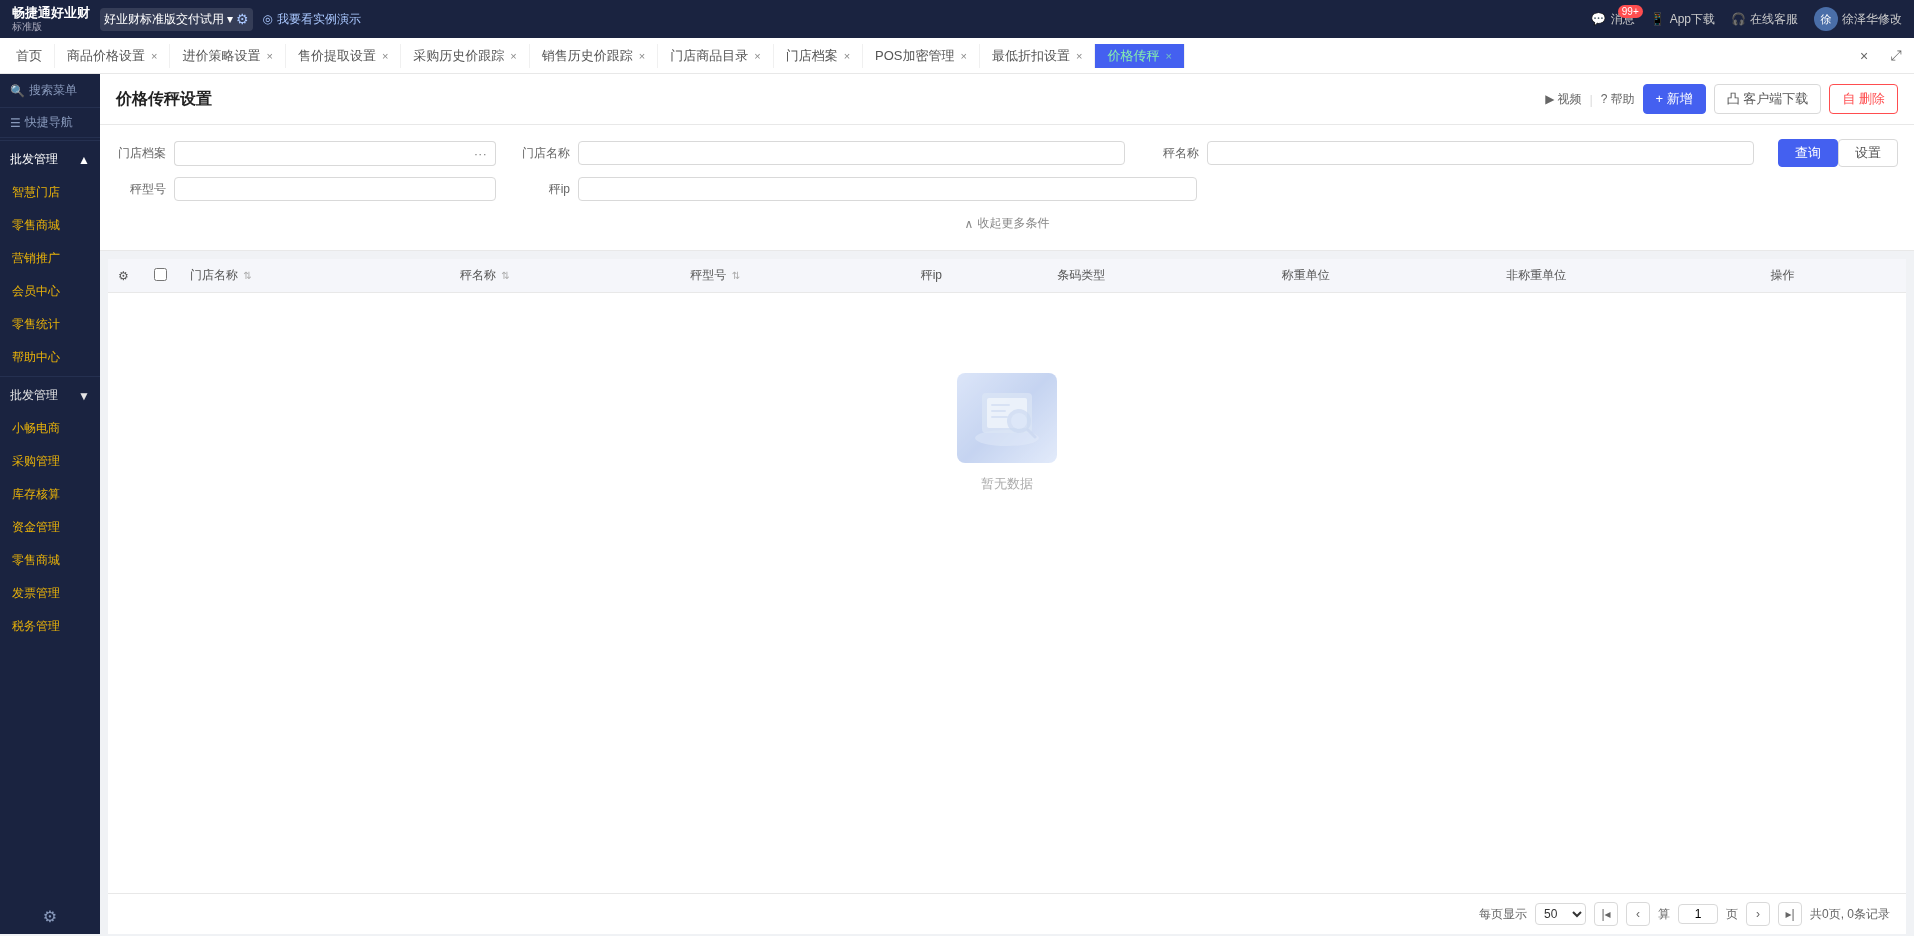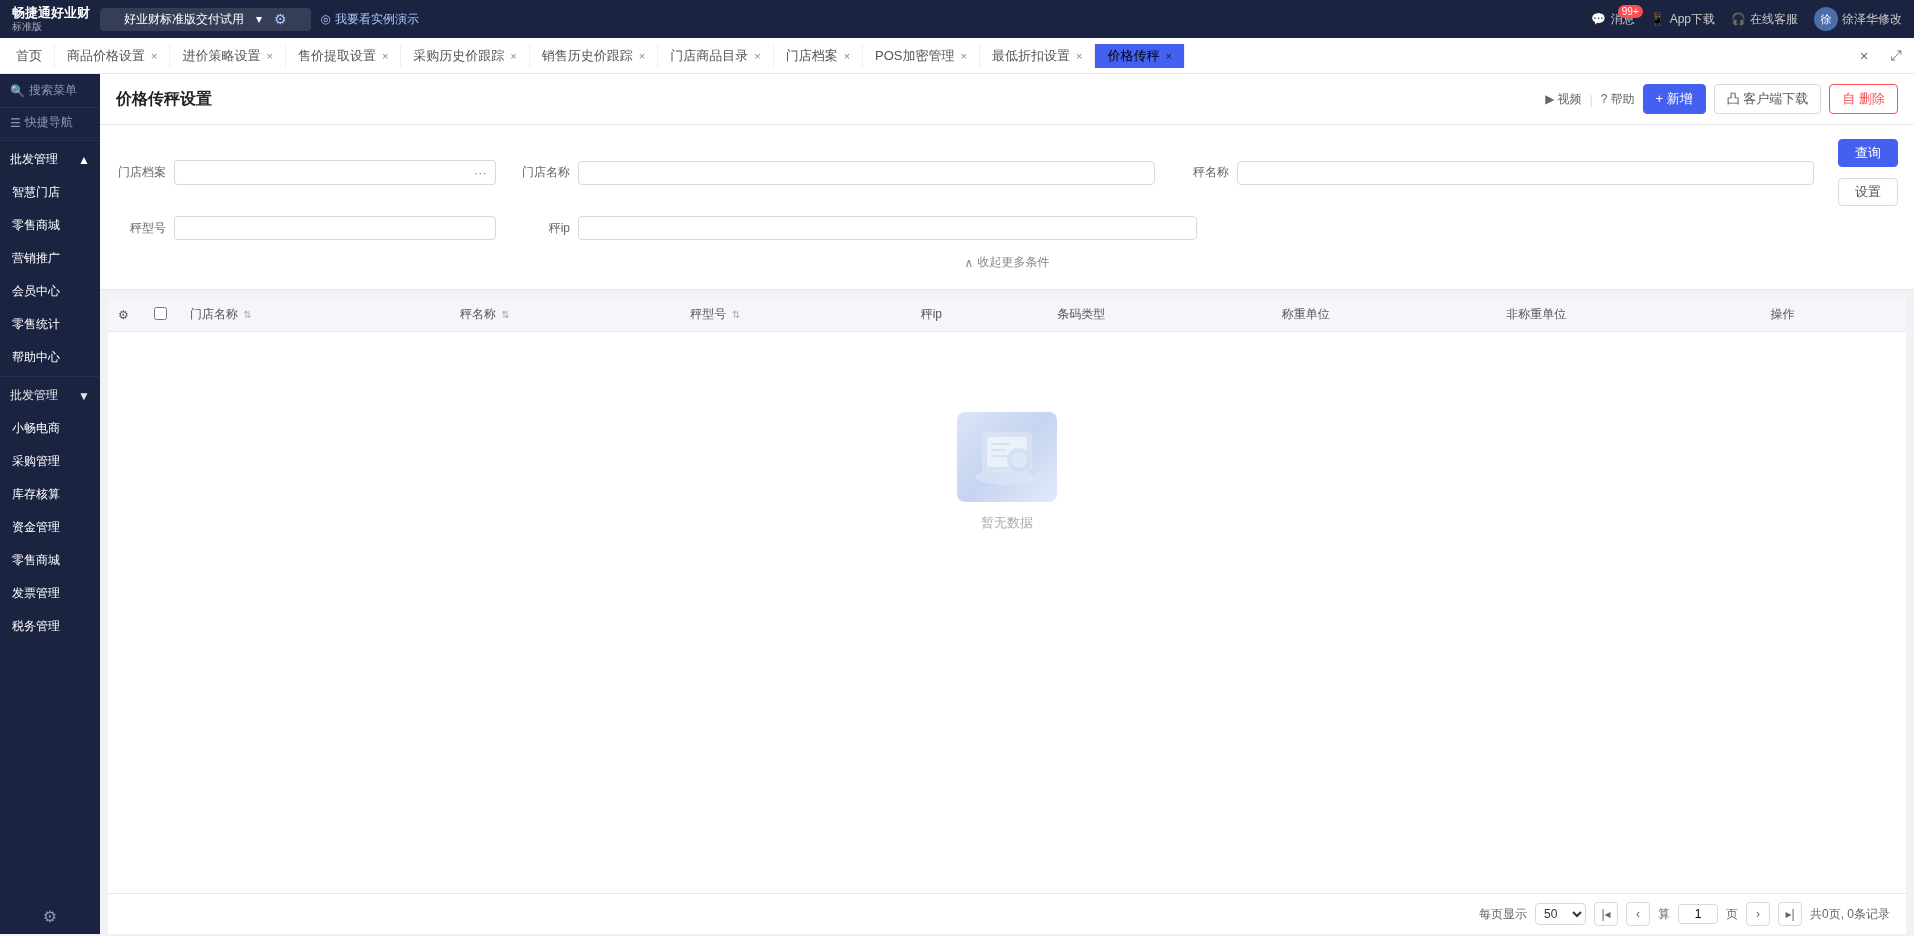--- a/index.html
+++ b/index.html
@@ -13,23 +13,23 @@
       align-items: center;
       padding: 0 12px;
       color: #fff;
       justify-content: space-between;
     }
     .top-bar-left { display: flex; align-items: center; gap: 10px; }
     .logo-area { display: flex; flex-direction: column; line-height: 1.2; }
     .logo-title { font-size: 13px; font-weight: bold; color: #fff; }
     .logo-sub { font-size: 10px; color: #aab; }
     .version-dropdown {
-      display: flex; align-items: center; gap: 12px;
+      display: flex; align-items: center; gap: 3px;
       background: rgba(255,255,255,0.12); border-radius: 4px;
-      padding: 3px 24px; cursor: pointer; color: #fff; font-size: 12px;
+      padding: 3px 4px; cursor: pointer; color: #fff; font-size: 12px;
     }
     .demo-btn {
       display: flex; align-items: center; gap: 4px;
       color: #aac8ff; font-size: 12px; cursor: pointer;
     }
     .top-bar-right { display: flex; align-items: center; gap: 16px; }
     .top-btn { display: flex; align-items: center; gap: 4px; color: #ccc; font-size: 12px; cursor: pointer; position: relative; }
     .badge {
       background: #ff4d4f; color: #fff; border-radius: 10px;
       font-size: 10px; padding: 1px 4px; position: absolute; top: -6px; right: -8px;
@@ -47,21 +47,21 @@
       overflow: hidden;
       padding: 0 4px;
       position: relative;
     }
     .tab-item {
       height: 24px; display: flex; align-items: center; gap: 4px;
       padding: 0 12px; font-size: 13px; color: #555;
       cursor: pointer; white-space: nowrap; border-right: 1px solid #f0f0f0;
       flex-shrink: 0;
     }
-    .tab-item.active { background: #4460f0; color: #000000; }
+    .tab-item.active { background: #4460f0; color: #86efac; }
     .tab-item .close-x { font-size: 11px; color: inherit; margin-left: 2px; opacity: 0.7; }
     .tab-controls { display: flex; align-items: center; margin-left: auto; gap: 4px; }
     .tab-ctrl-btn { width: 28px; height: 28px; display: flex; align-items: center; justify-content: center; cursor: pointer; color: #666; font-size: 14px; }
 
     
     .main-layout { display: flex; height: calc(100vh - 40px - 36px); }
 
     
     .sidebar {
       width: 100px; background: #1a2340; color: #b0b8d0;
@@ -76,21 +76,21 @@
       padding: 6px 10px; font-size: 12px; color: #8899bb;
       cursor: pointer; display: flex; align-items: center; gap: 4px;
       border-bottom: 1px solid #253050;
     }
     .sidebar-section {
       padding: 8px 10px; font-size: 12px; color: #e5e5e5;
       cursor: pointer; display: flex; align-items: center; justify-content: space-between;
     }
     .sidebar-section.active { color: #fff; }
     .sidebar-item {
-      padding: 8px 12px; font-size: 12px; color: #ffffff;
+      padding: 8px 12px; font-size: 12px; color: #eab308;
       cursor: pointer; display: flex; align-items: center; gap: 4px;
     }
     .sidebar-divider { height: 1px; background: #253050; margin: 2px 0; }
     .sidebar-bottom { margin-top: auto; padding: 8px 10px; display: flex; justify-content: center; }
     .gear-btn { color: #8899bb; cursor: pointer; font-size: 16px; }
 
     
     .content { flex: 1; display: flex; flex-direction: column; overflow: hidden; background: #f0f2f5; }
 
     
@@ -368,21 +368,21 @@
           </div>
         </div>
         <div class="search-field">
           <span class="search-label">门店名称</span>
           <input type="text" class="search-input" style="">
         </div>
         <div class="search-field">
           <span class="search-label">秤名称</span>
           <input type="text" class="search-input" style="">
         </div>
-        <div style="display:flex; flex-direction:column; gap:11px;">
+        <div style="display:flex; flex-direction:row; gap:0;">
           <button class="btn btn-primary" style="padding:4px 16px;">
             <span>查询</span>
           </button>
           <button class="btn btn-default" style="padding:4px 16px;">
             <span>设置</span>
           </button>
         </div>
       </div>
       <div class="search-row">
         <div class="search-field" style="max-width: 380px;">

